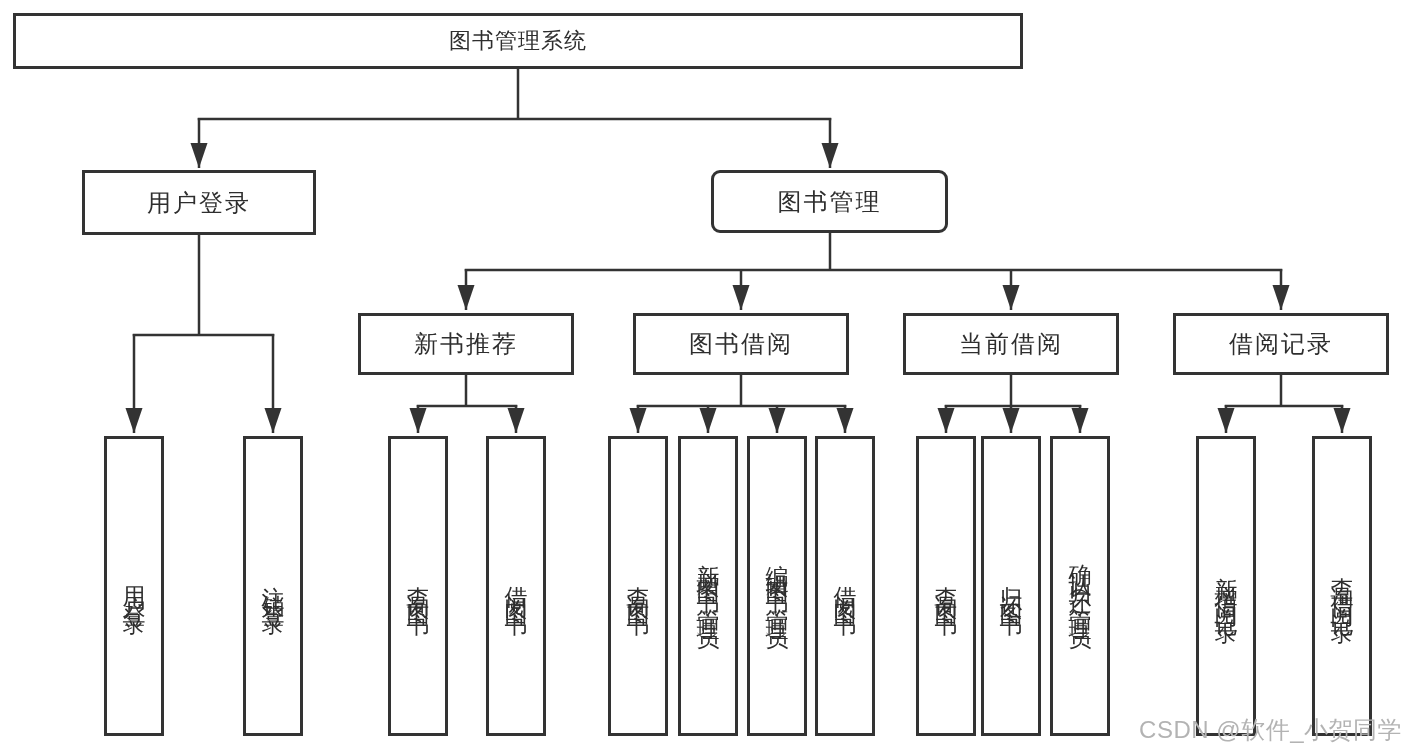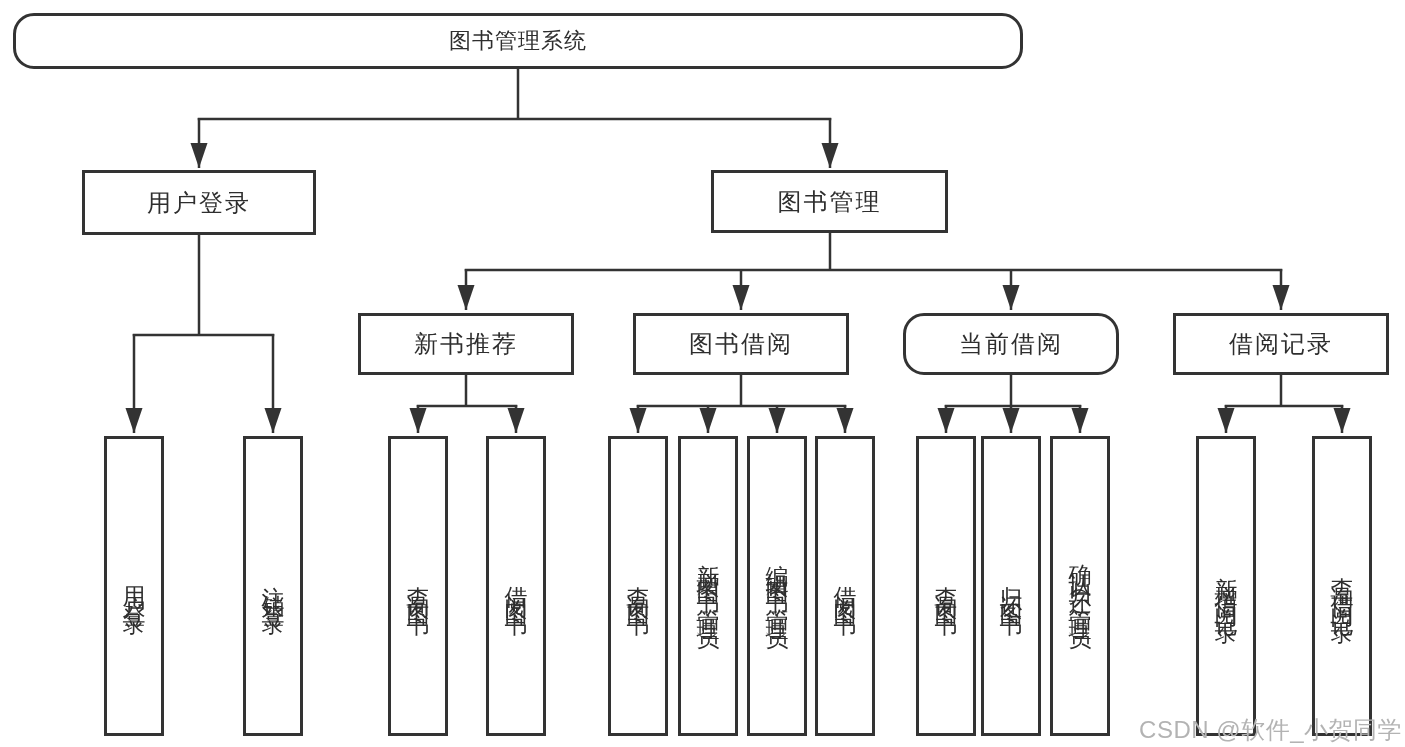--- a/index.html
+++ b/index.html
@@ -75,38 +75,38 @@
     <line x1="946" y1="405" x2="946" y2="433" marker-end="url(#arw)"></line>
     <line x1="1011" y1="405" x2="1011" y2="433" marker-end="url(#arw)"></line>
     <line x1="1080" y1="405" x2="1080" y2="433" marker-end="url(#arw)"></line>
 
     <line x1="1281" y1="374" x2="1281" y2="406"></line>
     <line x1="1224.75" y1="406" x2="1343.25" y2="406"></line>
     <line x1="1226" y1="405" x2="1226" y2="433" marker-end="url(#arw)"></line>
     <line x1="1342" y1="405" x2="1342" y2="433" marker-end="url(#arw)"></line>
   </svg>
 
-  <div class="node root" style="left:13px;top:13px;width:1010px;height:56px;border-radius:21px;">
+  <div class="node root" style="left:13px;top:13px;width:1010px;height:56px;">
     <span class="h-label">图书管理系统</span>
   </div>
 
   <div class="node" style="left:82px;top:170px;width:234px;height:65px;">
     <span class="h-label">用户登录</span>
   </div>
-  <div class="node" style="left:711px;top:170px;width:237px;height:63px;">
+  <div class="node" style="left:711px;top:170px;width:237px;height:63px;border-radius:9px;">
     <span class="h-label">图书管理</span>
   </div>
 
   <div class="node" style="left:633px;top:313px;width:216px;height:62px;">
     <span class="h-label">图书借阅</span>
   </div>
   <div class="node" style="left:358px;top:313px;width:216px;height:62px;">
     <span class="h-label">新书推荐</span>
   </div>
-  <div class="node" style="left:903px;top:313px;width:216px;height:62px;border-radius:21px;">
+  <div class="node" style="left:903px;top:313px;width:216px;height:62px;">
     <span class="h-label">当前借阅</span>
   </div>
   <div class="node" style="left:1173px;top:313px;width:216px;height:62px;">
     <span class="h-label">借阅记录</span>
   </div>
 
   <div class="node leaf" style="left:104px;top:436px;width:60px;height:300px;">
     <span class="v-label">用户登录</span>
   </div>
   <div class="node leaf" style="left:243px;top:436px;width:60px;height:300px;">

